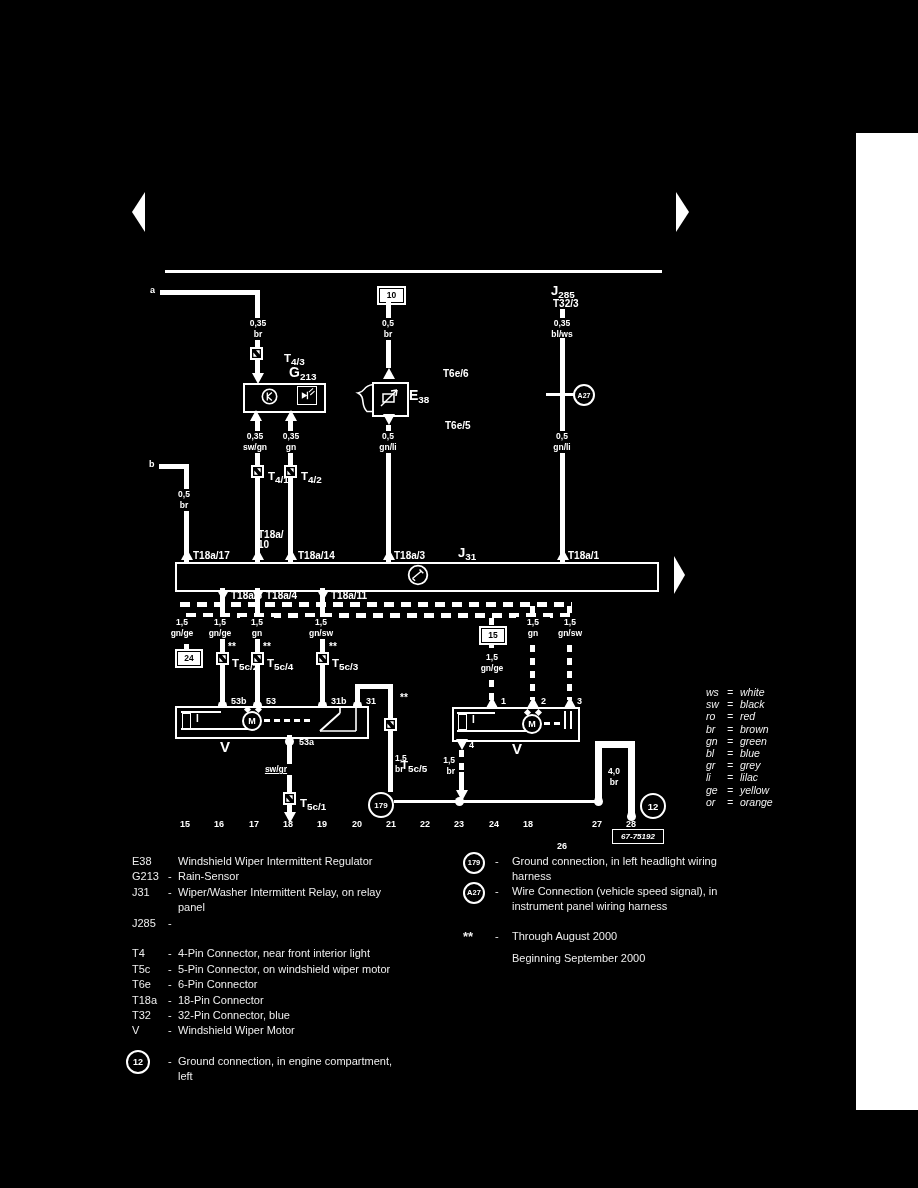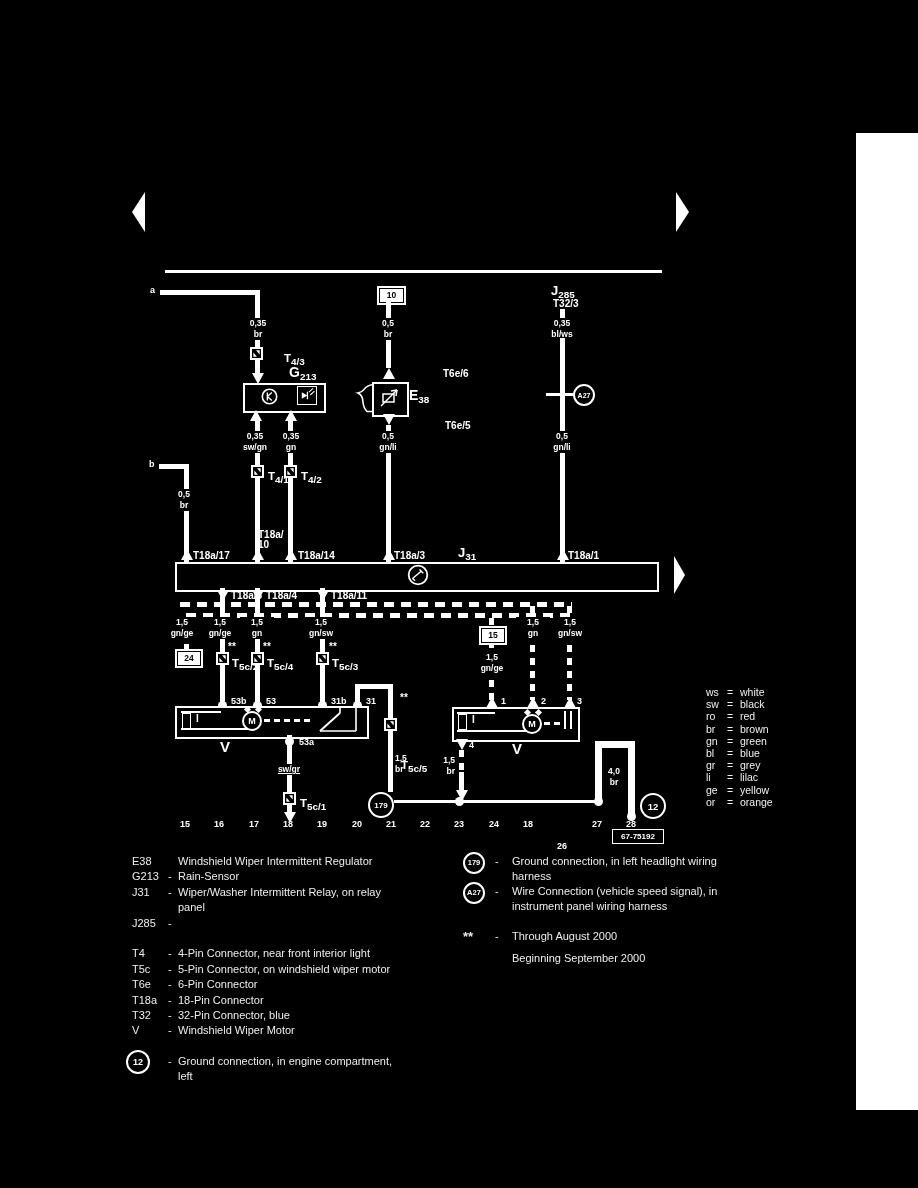--- a/index.html
+++ b/index.html
@@ -1,18 +1,18 @@
 <!DOCTYPE html>
 <html><head>
 <meta charset="utf-8">
 <style>
   html,body{margin:0;padding:0;background:#000;}
   #page{position:relative;width:918px;height:1188px;background:#000;overflow:hidden;
         font-family:"Liberation Sans", sans-serif;}
-  .abs{position:absolute;}
+  .abs{position:absolute;font-style:italic;}
   .w{position:absolute;background:#fff;}
   .dv{position:absolute;width:5px;background:repeating-linear-gradient(180deg,#fff 0 7px,transparent 7px 13px);}
   .dh{position:absolute;height:5px;background:repeating-linear-gradient(90deg,#fff 0 10px,transparent 10px 17px);}
   .dhi{position:absolute;height:3px;background:repeating-linear-gradient(90deg,#fff 0 6px,transparent 6px 10px);}
   .box{position:absolute;border:2px solid #fff;background:#000;}
   .t{position:absolute;color:#fff;font-weight:bold;white-space:nowrap;line-height:1;}
   .t8{font-size:10px;} .t9{font-size:9px;} .t10{font-size:10px;}
   .wl{position:absolute;text-align:center;font-size:8.5px;font-weight:bold;color:#fff;line-height:11px;background:#000;}
   .wl span{display:block;}
   .nobg{background:none;}
@@ -303,21 +303,21 @@
     <svg width="50" height="30" viewBox="0 0 50 30">
         <path d="M8 26 L28 8" stroke="#fff" stroke-width="2" fill="none"></path>
         <path d="M28 1 v7 M44 1 v25 M8 26 h36" stroke="#fff" stroke-width="1.6" fill="none"></path>
       </svg>
   </div>
   <div class="t" style="left:220px;top:739px;font-size:15px;">V</div>
 
   <div class="w" style="left:287px;top:735px;width:5px;height:57px;"></div>
   <div class="dot" style="left:285px;top:737px;"></div>
   <div class="t t9" style="left:299px;top:738px;">53a</div>
-  <div class="wl" style="left:267px;top:764px;width:44px;text-decoration:underline;">
+  <div class="wl" style="left:254px;top:764px;width:44px;text-decoration:underline;">
     <span>sw/gr</span>
   </div>
   <div class="conn" style="left:283px;top:792px;">
     <svg width="9" height="9" viewBox="0 0 10 10">
         <path d="M1.5 8.5 V4 L5.5 8.5 Z M8.5 1.5 V6 L4.5 1.5 Z" fill="#fff"></path>
       </svg>
   </div>
   <div class="t" style="left:300px;top:794px;">
     <span class="cl">T</span><span class="sb">5c/1</span>
   </div>

